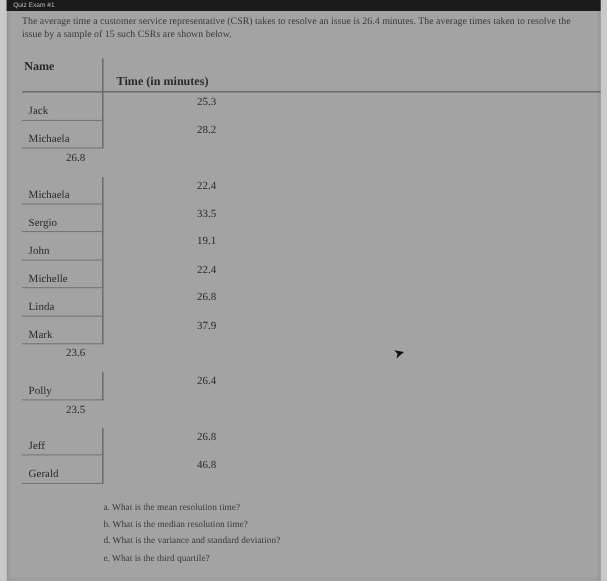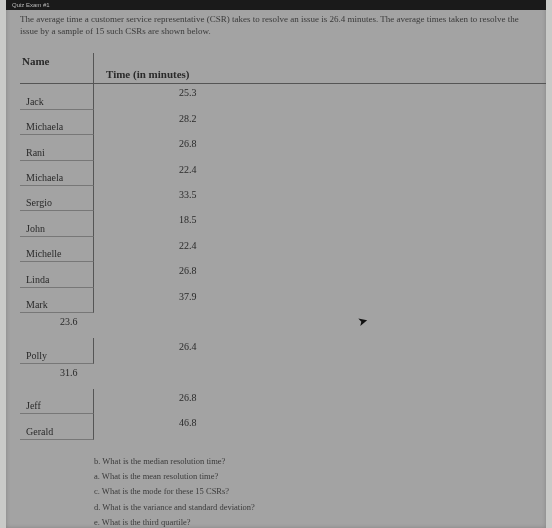--- a/index.html
+++ b/index.html
@@ -111,34 +111,33 @@
 
     <div class="row">
       <div class="cell-name">Jack</div>
       <div class="cell-time">25.3</div>
     </div>
     <div class="row">
       <div class="cell-name">Michaela</div>
       <div class="cell-time">28.2</div>
     </div>
     <div class="row">
-      <div class="cell-name">Rani</div>
       <div class="cell-time">26.8</div>
     </div>
     <div class="row">
       <div class="cell-name">Michaela</div>
       <div class="cell-time">22.4</div>
     </div>
     <div class="row">
       <div class="cell-name">Sergio</div>
       <div class="cell-time">33.5</div>
     </div>
     <div class="row">
       <div class="cell-name">John</div>
-      <div class="cell-time">18.5</div>
+      <div class="cell-time">19.1</div>
     </div>
     <div class="row">
       <div class="cell-name">Michelle</div>
       <div class="cell-time">22.4</div>
     </div>
     <div class="row">
       <div class="cell-name">Linda</div>
       <div class="cell-time">26.8</div>
     </div>
     <div class="row">
@@ -146,34 +145,33 @@
       <div class="cell-time">37.9</div>
     </div>
     <div class="row">
       <div class="cell-time">23.6</div>
     </div>
     <div class="row">
       <div class="cell-name">Polly</div>
       <div class="cell-time">26.4</div>
     </div>
     <div class="row">
-      <div class="cell-time">31.6</div>
+      <div class="cell-time">23.5</div>
     </div>
     <div class="row">
       <div class="cell-name">Jeff</div>
       <div class="cell-time">26.8</div>
     </div>
     <div class="row">
       <div class="cell-name">Gerald</div>
       <div class="cell-time">46.8</div>
     </div>
   </div>
 
   <div class="questions">
+    <div class="qrow">a. What is the mean resolution time?</div>
     <div class="qrow">b. What is the median resolution time?</div>
-    <div class="qrow">a. What is the mean resolution time?</div>
-    <div class="qrow">c. What is the mode for these 15 CSRs?</div>
     <div class="qrow">d. What is the variance and standard deviation?</div>
     <div class="qrow">e. What is the third quartile?</div>
   </div>
 </div>
 
 <div class="cursor">➤</div>
 
 </body></html>

